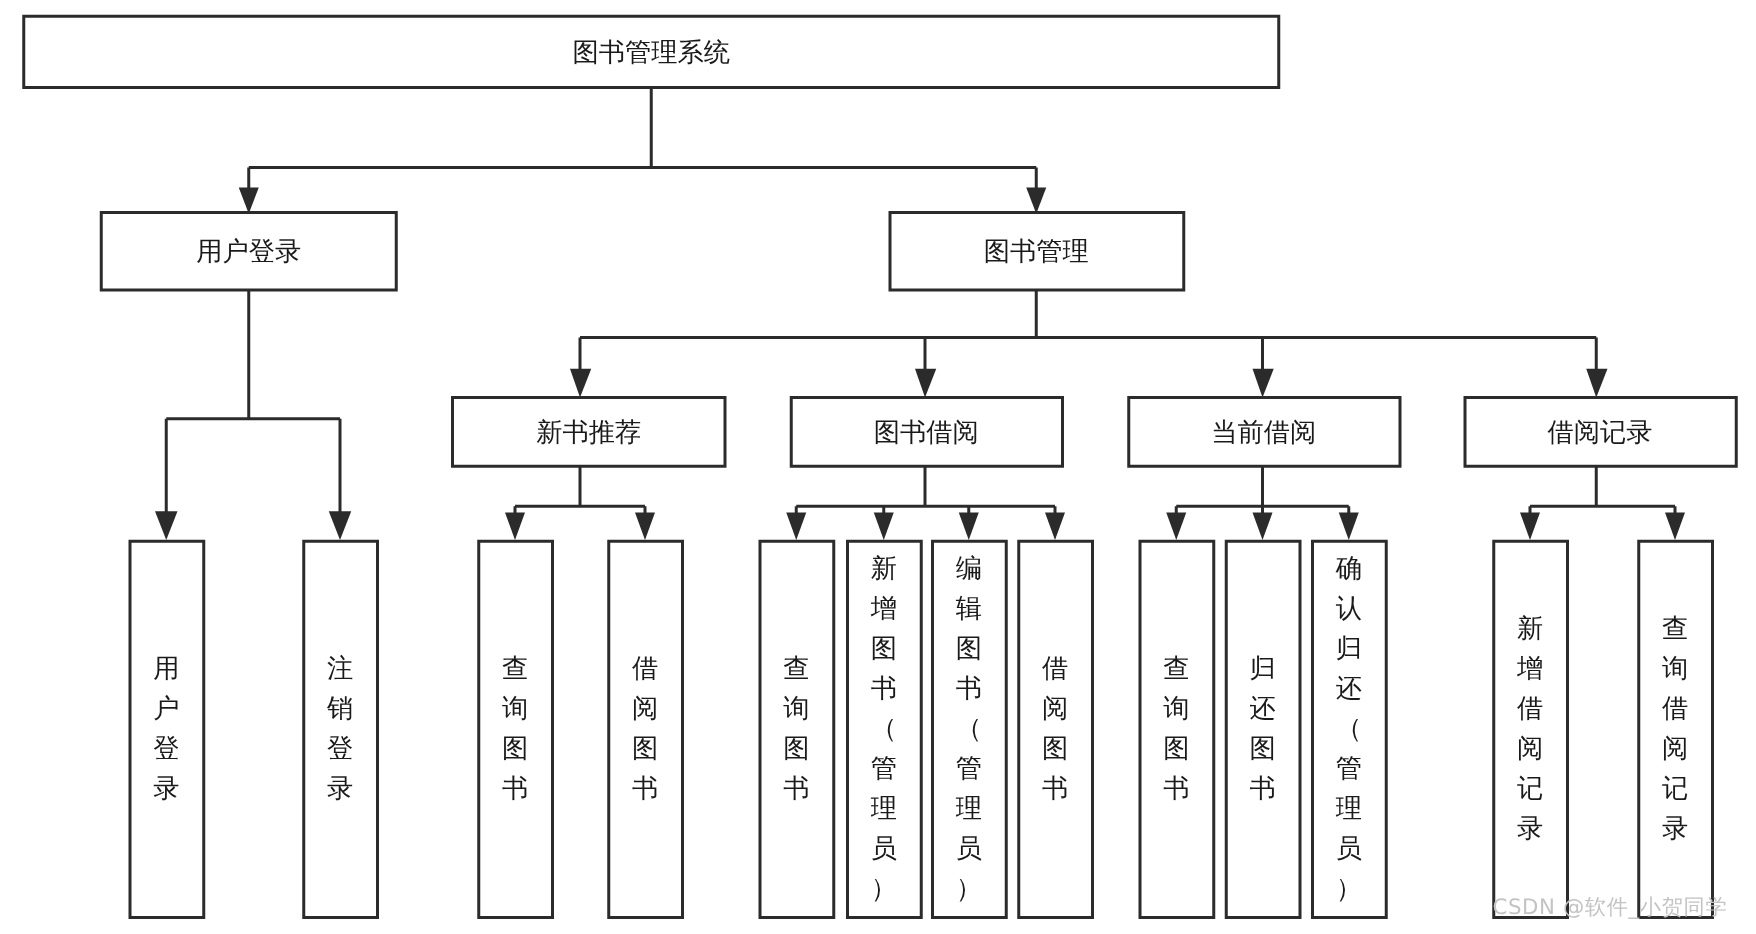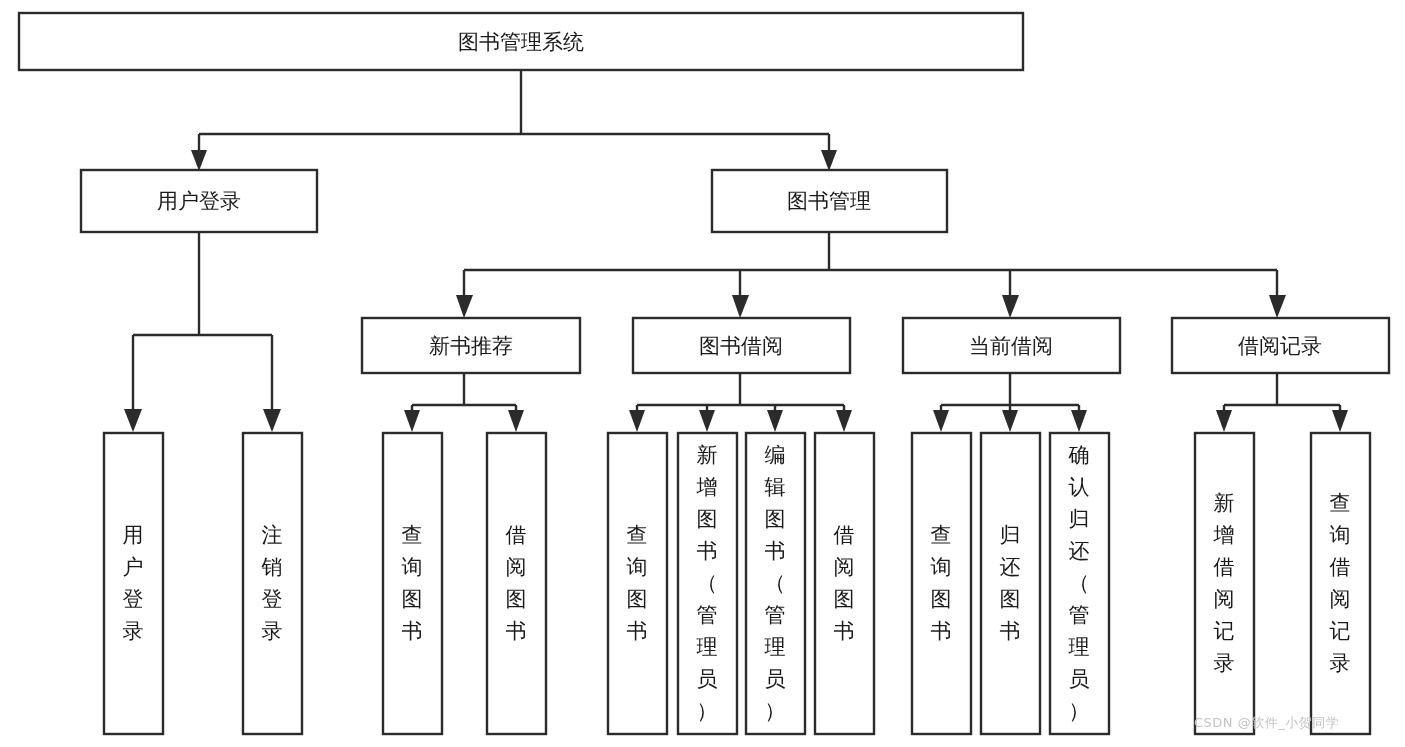--- a/index.html
+++ b/index.html
@@ -18,21 +18,21 @@
     dominant-baseline:middle;text-anchor:middle;
   }
   .leaf-label{
     font-family:"DejaVu Sans","Liberation Sans",sans-serif;
     font-size:21px;fill:#1a1a1a;
     dominant-baseline:middle;text-anchor:middle;
   }
   .watermark{
     position:absolute;
     font-family:"DejaVu Sans","Liberation Sans",sans-serif;
-    font-size:13px;color:#c3c3c3;white-space:nowrap;
+    font-size:17px;color:#c3c3c3;white-space:nowrap;
     left:1194px;top:714px;letter-spacing:0.5px;
   }
 </style>
 </head>
 <body>
 
 <svg id="diagram" viewBox="0 0 1405 747">
 
   <g>
 

